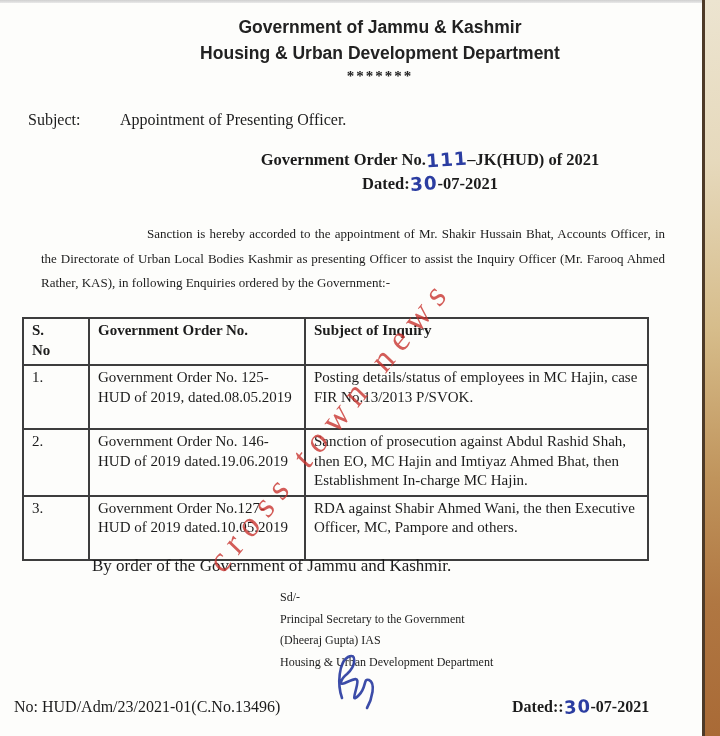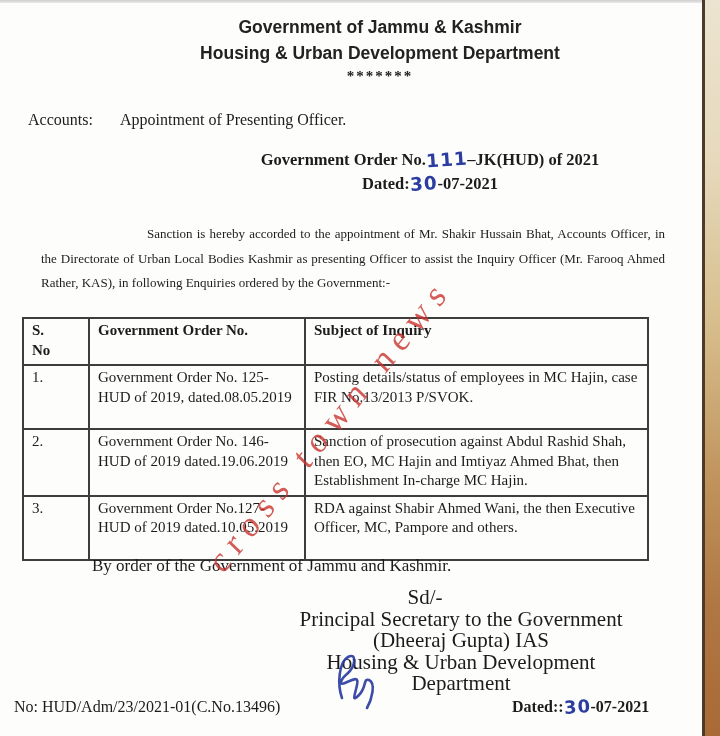--- a/index.html
+++ b/index.html
@@ -81,21 +81,21 @@
   th.order-h { width: 198px; }
   table.orders th { font-weight: bold; height: 36px; }
   td.order-cell, td.subject-cell { text-align: justify; }
   td.sno-cell { text-align: left; }
   table.orders td { height: 56px; }
   
   .by-order { position: absolute; top: 556px; left: 92px; font-size: 17px; text-align: center; }
   
   .sig-block {
     position: absolute; top: 587px; left: 280px; width: 362px;
-    text-align: center; font-size: 21px; line-height: 21.5px;
+    text-align: left; font-size: 12px; line-height: 21.5px;
   }
   .sig-block .sd { padding-right: 72px; }
   
   .footer-ref { position: absolute; top: 698px; left: 14px; font-size: 16px; }
   .footer-date { position: absolute; top: 695px; left: 512px; font-size: 16px; font-weight: bold; }
   .signature-svg { position: absolute; top: 650px; left: 328px; }
   
   .watermark {
     position: absolute; top: 405px; left: 100px; width: 460px;
     text-align: center;
@@ -115,21 +115,21 @@
 
   <div class="top-edge"></div>
 
   <div class="header">
     <div>Government of Jammu &amp; Kashmir</div>
     <div>Housing &amp; Urban Development Department</div>
     <div class="stars">*******</div>
   </div>
 
   <div class="subject-row">
-    <span>Accounts:</span>
+    <span>Subject:</span>
     <span class="subj-text">Appointment of Presenting Officer.</span>
   </div>
 
   <div class="order-block">
     <div><span>Government Order No.</span><span class="hw">111</span><span>–JK(HUD) of 2021</span></div>
     <div><span>Dated:</span><span class="hw">30</span><span>-07-2021</span></div>
   </div>
 
   <p class="body-par">Sanction is hereby accorded to the appointment of Mr. Shakir Hussain Bhat, Accounts Officer, in the Directorate of Urban Local Bodies Kashmir as presenting Officer to assist the Inquiry Officer (Mr. Farooq Ahmed Rather, KAS), in following Enquiries ordered by the Government:-</p>
 

